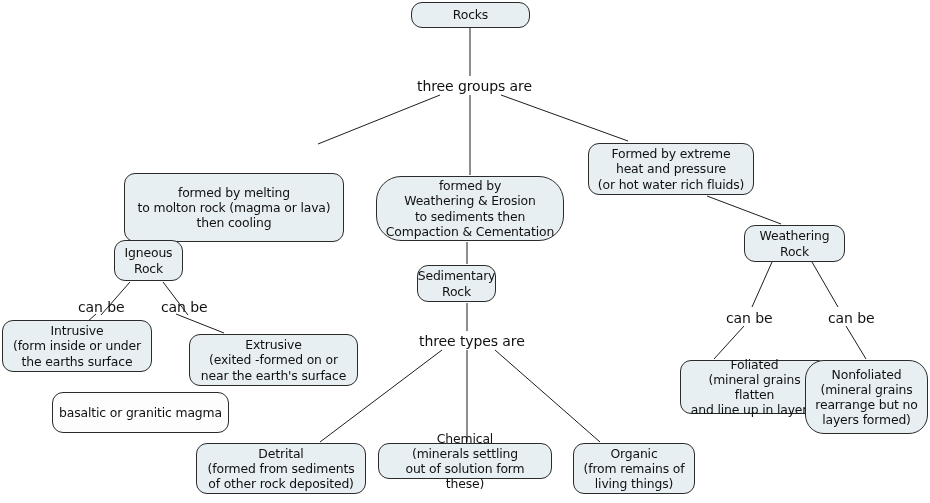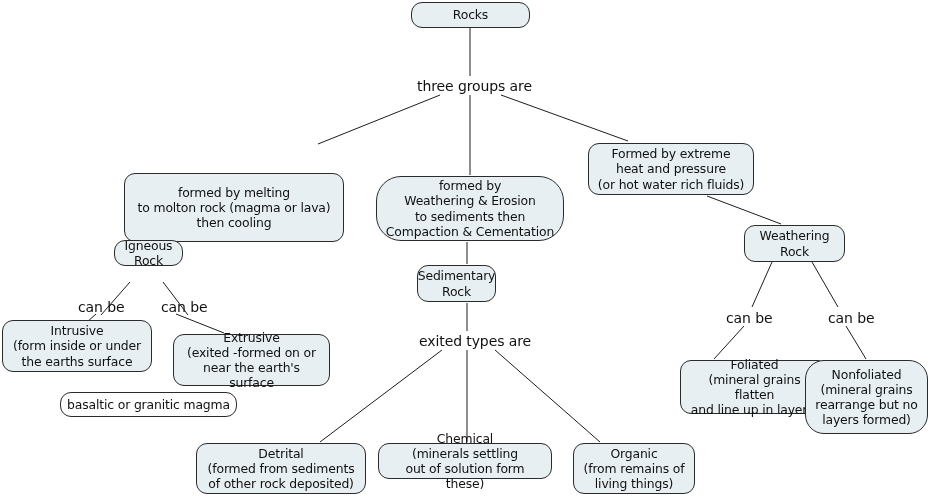--- a/index.html
+++ b/index.html
@@ -86,33 +86,33 @@
       <div class="node" style="left: 124px; top: 149px; width: 220px; height: 69px; margin-top: 24px;">formed by melting
 to molton rock (magma or lava)
 then cooling</div>
       <div class="node" style="left: 376px; top: 176px; width: 188px; height: 65px; border-radius: 25px;">formed by
 Weathering &amp; Erosion
 to sediments then
 Compaction &amp; Cementation</div>
       <div class="node" style="left: 588px; top: 143px; width: 166px; height: 52px;">Formed by extreme
 heat and pressure
 (or hot water rich fluids)</div>
-      <div class="node" style="left: 114px; top: 240px; width: 69px; height: 26px;">Igneous
+      <div class="node" style="left: 114px; top: 240px; width: 69px; height: 41px;">Igneous
 Rock</div>
       <div class="node" style="left: 417px; top: 265px; width: 79px; height: 37px;">Sedimentary
 Rock</div>
       <div class="node" style="left: 744px; top: 225px; width: 101px; height: 37px;">Weathering
 Rock</div>
       <div class="node" style="left: 2px; top: 320px; width: 150px; height: 52px;">Intrusive
 (form inside or under
 the earths surface</div>
-      <div class="node" style="left: 173px; top: 334px; width: 157px; height: 52px;">Extrusive
+      <div class="node" style="left: 189px; top: 334px; width: 169px; height: 52px;">Extrusive
 (exited -formed on or
 near the earth's surface</div>
-      <div class="node plain" style="left: 60px; top: 392px; width: 177px; height: 25px;">basaltic or granitic magma</div>
+      <div class="node plain" style="left: 52px; top: 392px; width: 177px; height: 41px;">basaltic or granitic magma</div>
       <div class="node" style="left: 186px; top: 443px; width: 170px; height: 51px; margin-left: 10px;">Detrital
 (formed from sediments
 of other rock deposited)</div>
       <div class="node" style="left: 378px; top: 443px; width: 174px; height: 36px;">Chemical
 (minerals settling
 out of solution form these)</div>
       <div class="node" style="left: 573px; top: 443px; width: 122px; height: 51px;">Organic
 (from remains of
 living things)</div>
       <div class="node" style="left: 640px; top: 360px; width: 149px; height: 54px; margin-left: 40px;">Foliated
@@ -120,18 +120,18 @@
 and line up in layers)</div>
       <div class="node" style="left: 805px; top: 360px; width: 123px; height: 74px; border-radius: 19px;">Nonfoliated
 (mineral grains
 rearrange but no
 layers formed)</div>
     </div>
   <div id="labels-layer">
       <div class="linklabel" style="left: 417px; top: 79px;">three groups are</div>
       <div class="linklabel" style="left: 78px; top: 300px;">can be</div>
       <div class="linklabel" style="left: 161px; top: 300px;">can be</div>
-      <div class="linklabel" style="left: 419px; top: 334px;">exited types are</div>
+      <div class="linklabel" style="left: 419px; top: 334px;">three types are</div>
       <div class="linklabel" style="left: 726px; top: 311px;">can be</div>
       <div class="linklabel" style="left: 828px; top: 311px;">can be</div>
     </div>
 
 </div>
 
 </body></html>

